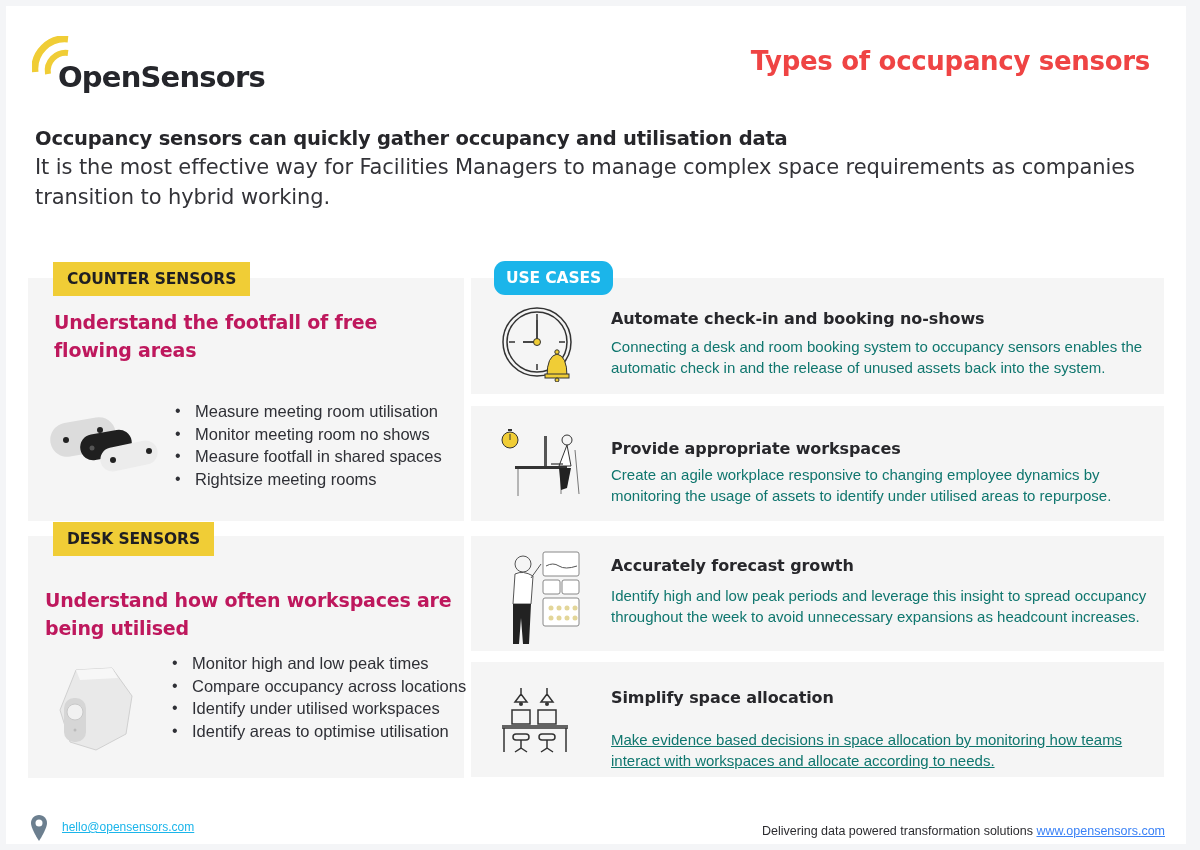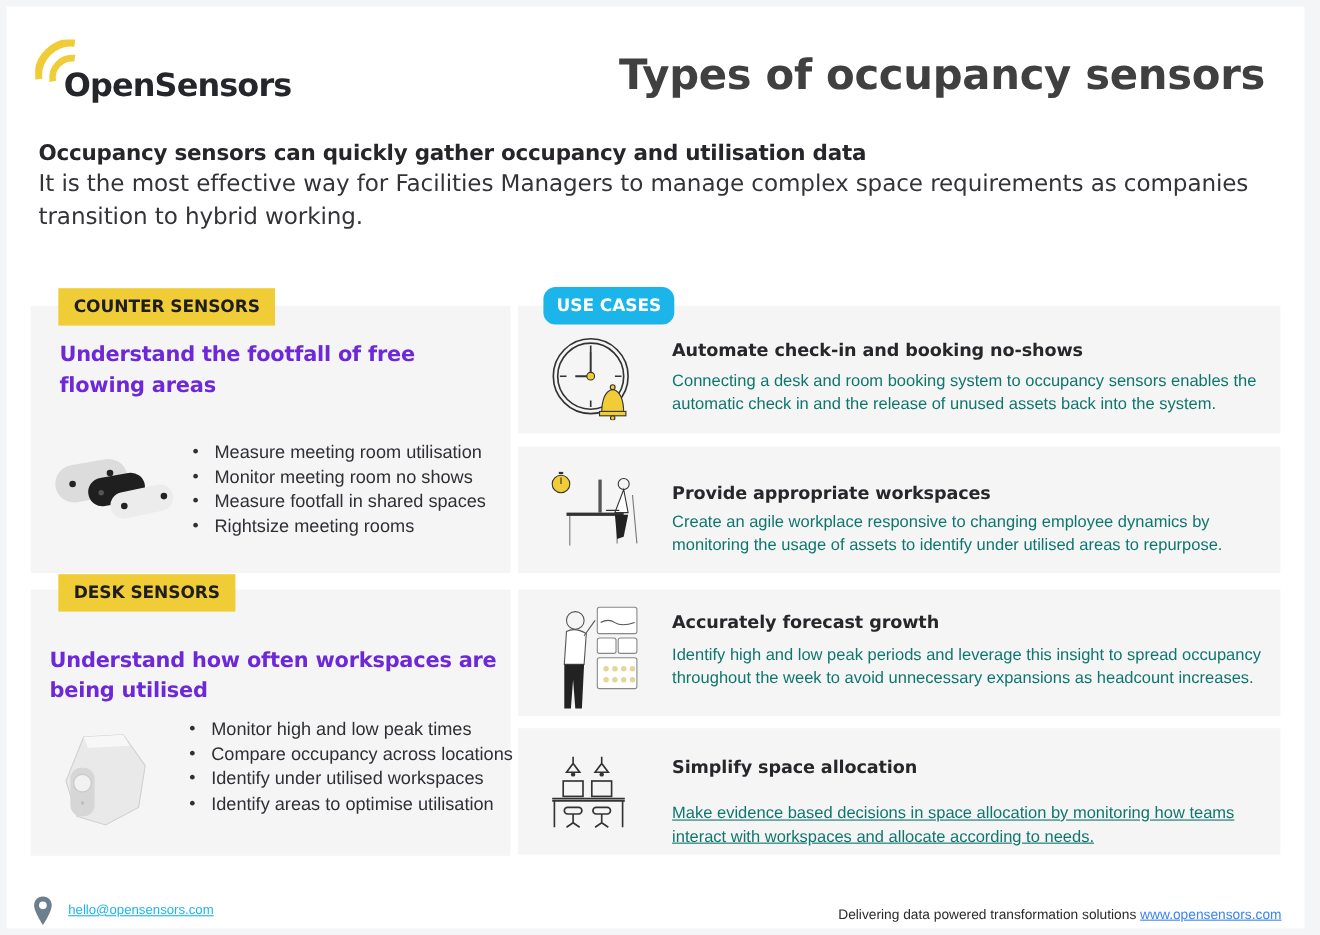--- a/index.html
+++ b/index.html
@@ -5,31 +5,31 @@
   * { box-sizing: border-box; margin: 0; padding: 0; }
   html, body { width: 1200px; height: 850px; overflow: hidden; }
   body { background: #f4f5f7; font-family: "Liberation Sans", sans-serif; color: #2b2b2f; position: relative; }
   .page { position: absolute; left: 6px; top: 6px; width: 1180px; height: 838px; background: #ffffff; }
 
   
   .logo { position: absolute; left: 26px; top: 30px; width: 230px; height: 62px; }
   .logo svg { position: absolute; left: 0; top: 0; }
   .logo-text { position: absolute; left: 26px; top: 24px; font-family: "DejaVu Sans", sans-serif; font-size: 29px; font-weight: bold; letter-spacing: -0.8px; color: #25262b; }
 
-  .title { position: absolute; right: 36px; top: 40px; font-family: "DejaVu Sans", sans-serif; font-size: 38px; font-weight: bold; color: #404040; letter-spacing: -0.3px; }
+  .title { position: absolute; right: 36px; top: 40px; font-family: "DejaVu Sans", sans-serif; font-size: 26px; font-weight: bold; color: #ef4444; letter-spacing: -0.3px; }
 
   .intro-bold { position: absolute; left: 29px; top: 121px; font-family: "DejaVu Sans", sans-serif; font-size: 19.5px; font-weight: bold; color: #26262a; letter-spacing: -0.2px; }
   .intro-text { position: absolute; left: 29px; top: 146px; width: 1120px; font-family: "DejaVu Sans", sans-serif; font-size: 21px; line-height: 30px; color: #333338; letter-spacing: -0.1px; }
 
   
   .panel { position: absolute; background: #f5f5f5; }
   .tag { position: absolute; padding: 0 14px; height: 34px; line-height: 34px; font-family: "DejaVu Sans", sans-serif; font-size: 15.5px; font-weight: bold; color: #1e1e22; background: #f0cd36; letter-spacing: -0.1px; }
   .tag.blue { background: #1bb5ea; color: #ffffff; }
 
-  .panel-heading { position: absolute; font-family: "DejaVu Sans", sans-serif; font-size: 19px; font-weight: bold; line-height: 28px; color: #6d28d9; letter-spacing: -0.2px; }
+  .panel-heading { position: absolute; font-family: "DejaVu Sans", sans-serif; font-size: 19px; font-weight: bold; line-height: 28px; color: #be185d; letter-spacing: -0.2px; }
   .bullets { position: absolute; list-style: none; font-family: "Liberation Sans", sans-serif; font-size: 16.5px; color: #2f3036; }
   .bullets li { position: relative; padding-left: 24px; line-height: 22.5px; }
   .bullets li::before { content: "\2022"; position: absolute; left: 4px; top: 0; font-size: 16px; }
 
   .uc { position: absolute; left: 465px; width: 693px; background: #f5f5f5; }
   .uc-icon { position: absolute; left: 30px; }
   .uc-title { position: absolute; left: 140px; font-family: "DejaVu Sans", sans-serif; font-size: 16px; font-weight: bold; color: #27272b; letter-spacing: -0.1px; }
   .uc-desc { position: absolute; left: 140px; width: 545px; font-family: "Liberation Sans", sans-serif; font-size: 15px; line-height: 21px; color: #0f766e; }
 
   .footer-pin { position: absolute; left: 24px; top: 808px; }

